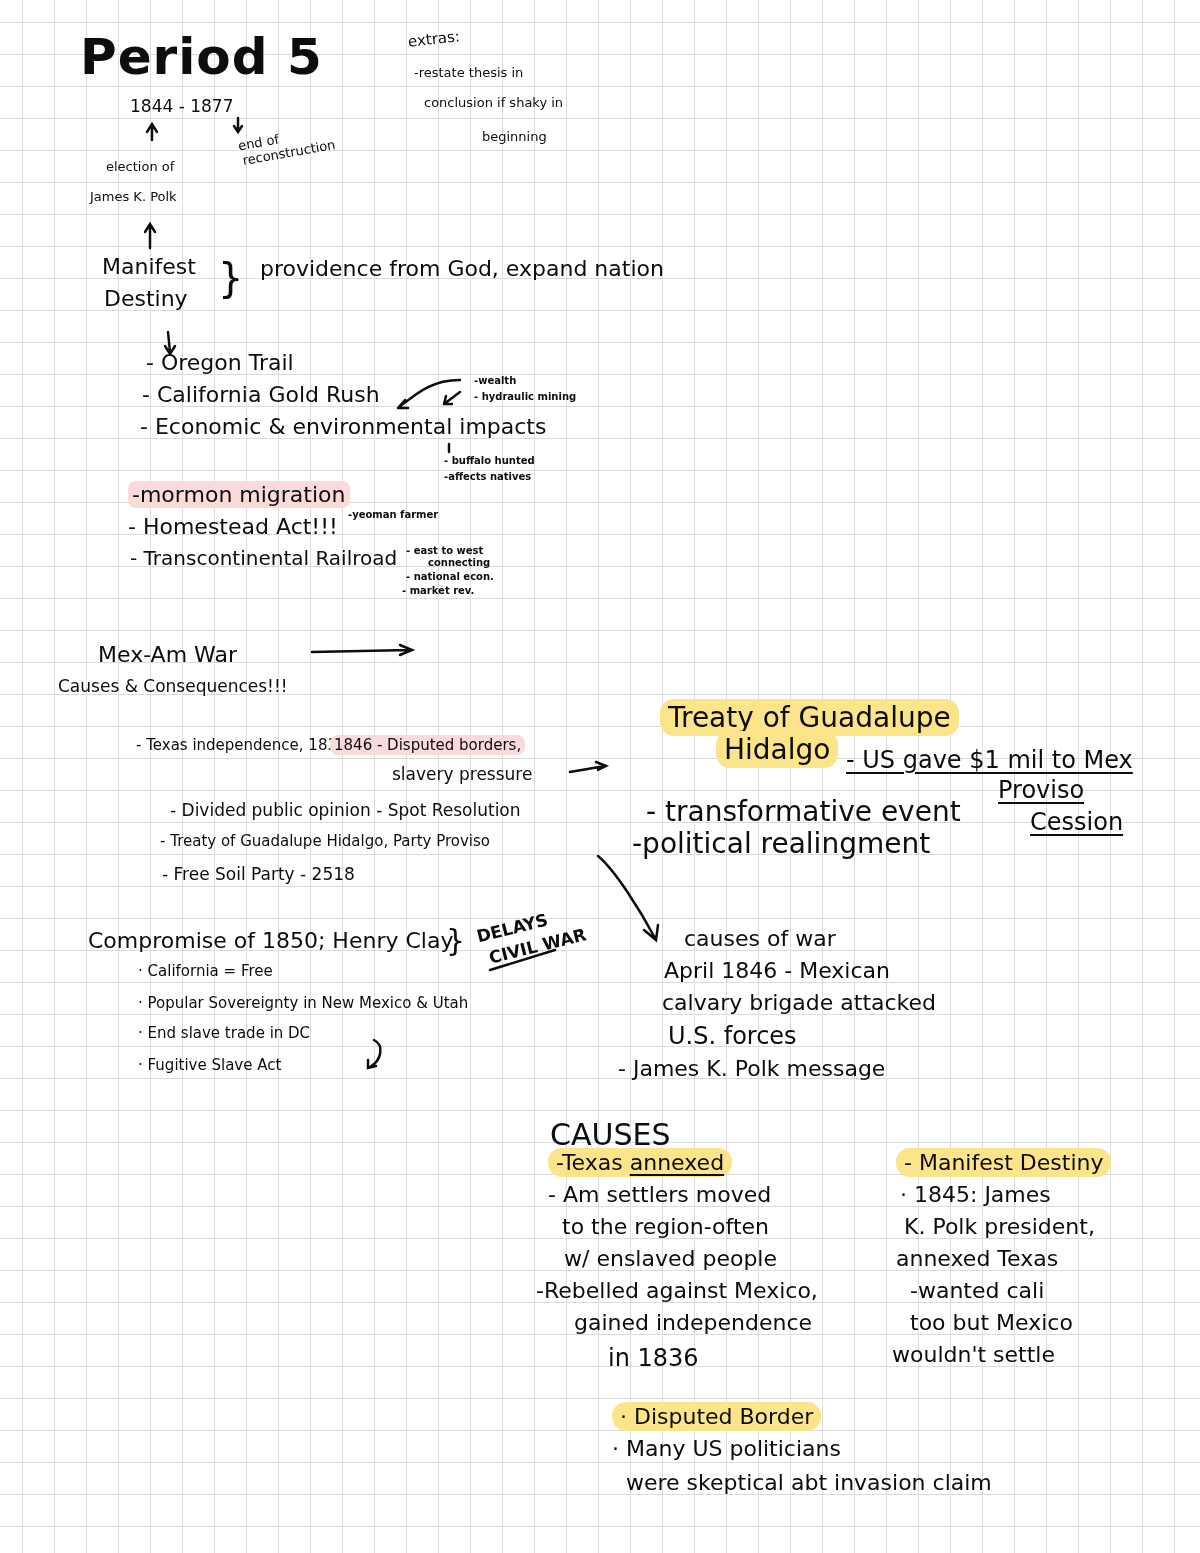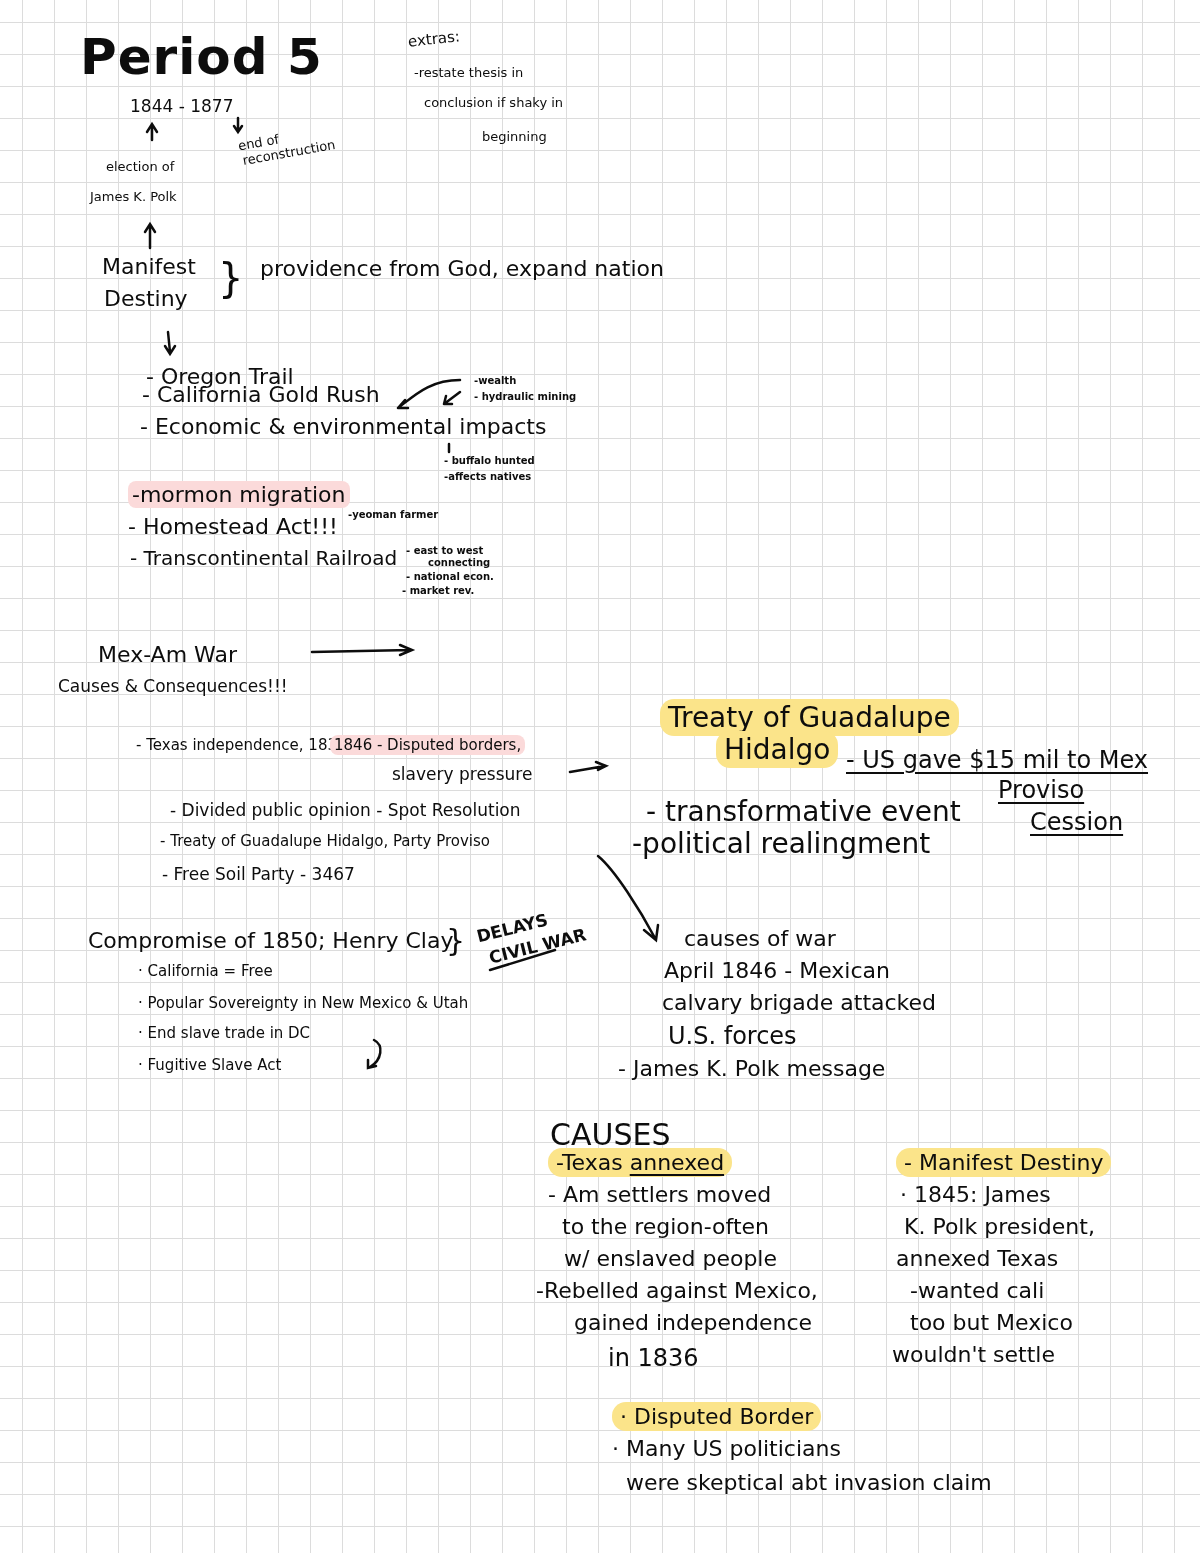--- a/index.html
+++ b/index.html
@@ -70,21 +70,21 @@
 <div class="t s15" style="left:408px;top:32px;transform:rotate(-6deg);">extras:</div>
 <div class="t s13" style="left:414px;top:66px;">-restate thesis in</div>
 <div class="t s13" style="left:424px;top:96px;">conclusion if shaky in</div>
 <div class="t s13" style="left:482px;top:130px;">beginning</div>
 
 <div class="t s22" style="left:102px;top:256px;">Manifest</div>
 <div class="t s22" style="left:104px;top:288px;">Destiny</div>
 <div class="t s28" style="left:218px;top:258px;font-size:40px;line-height:40px;">}</div>
 <div class="t s22" style="left:260px;top:258px;">providence from God, expand nation</div>
 
-<div class="t s22" style="left:146px;top:366px;text-align:right;">- Oregon Trail</div>
+<div class="t s22" style="left:146px;top:352px;text-align:right;">- Oregon Trail</div>
 <div class="t s22" style="left:142px;top:384px;">- California Gold Rush</div>
 <div class="t s22" style="left:140px;top:416px;">- Economic &amp; environmental impacts</div>
 <div class="t s10" style="left:474px;top:376px;">-wealth</div>
 <div class="t s10" style="left:474px;top:392px;">- hydraulic mining</div>
 <div class="t s10" style="left:444px;top:456px;">- buffalo hunted</div>
 <div class="t s10" style="left:444px;top:472px;">-affects natives</div>
 
 <div class="t s22" style="left:128px;top:484px;"><span class="hl-p">-mormon migration</span></div>
 <div class="t s22" style="left:128px;top:516px;">- Homestead Act!!!</div>
 <div class="t s22" style="left:130px;top:548px;font-size:20px;">- Transcontinental Railroad</div>
@@ -94,34 +94,34 @@
 <div class="t s10" style="left:406px;top:572px;">- national econ.</div>
 <div class="t s10" style="left:402px;top:586px;">- market rev.</div>
 
 <div class="t s22" style="left:98px;top:644px;">Mex-Am War</div>
 <div class="t s17" style="left:58px;top:678px;">Causes &amp; Consequences!!!</div>
 <div class="t s15" style="left:136px;top:738px;">- Texas independence, 1836 - Lone Star Republic</div>
 <div class="t s15" style="left:330px;top:738px;"><span class="hl-p">1846 - Disputed borders,</span></div>
 <div class="t s17" style="left:392px;top:766px;">slavery pressure</div>
 <div class="t s17" style="left:170px;top:802px;">- Divided public opinion - Spot Resolution</div>
 <div class="t s15" style="left:160px;top:834px;">- Treaty of Guadalupe Hidalgo, Party Proviso</div>
-<div class="t s17" style="left:162px;top:866px;">- Free Soil Party - 3467</div>
+<div class="t s17" style="left:162px;top:866px;">- Free Soil Party - 2518</div>
 
 <div class="t s22" style="left:88px;top:930px;">Compromise of 1850; Henry Clay</div>
 <div class="t s28" style="left:446px;top:926px;font-size:30px;">}</div>
 <div class="t s17" style="left:476px;top:920px;transform:rotate(-14deg);font-weight:bold;">DELAYS</div>
 <div class="t s17" style="left:488px;top:938px;transform:rotate(-14deg);font-weight:bold;">CIVIL WAR</div>
 <div class="t s15" style="left:138px;top:964px;">· <span>California = Free</span></div>
 <div class="t s15" style="left:138px;top:996px;">· <span>Popular Sovereignty in New Mexico &amp; Utah</span></div>
 <div class="t s15" style="left:138px;top:1026px;">· <span>End slave trade in DC</span></div>
 <div class="t s15" style="left:138px;top:1058px;">· <span>Fugitive Slave Act</span></div>
 
 <div class="t s28" style="left:660px;top:704px;"><span class="hl-y">Treaty of Guadalupe</span></div>
 <div class="t s28" style="left:716px;top:736px;"><span class="hl-y">Hidalgo</span></div>
-<div class="t s24 ul" style="left:846px;top:748px;">- US gave $15 mil to Mex</div>
+<div class="t s24 ul" style="left:846px;top:748px;">- US gave $1 mil to Mex</div>
 <div class="t s24 ul" style="left:998px;top:778px;">Proviso</div>
 <div class="t s24 ul" style="left:1030px;top:810px;">Cession</div>
 <div class="t s28" style="left:646px;top:798px;">- transformative event</div>
 <div class="t s28" style="left:632px;top:830px;">-political realingment</div>
 
 <div class="t s26" style="left:684px;top:928px;">causes of war</div>
 <div class="t s26" style="left:664px;top:960px;">April 1846 - Mexican</div>
 <div class="t s26" style="left:662px;top:992px;">calvary brigade attacked</div>
 <div class="t s24" style="left:668px;top:1024px;">U.S. forces</div>
 <div class="t s26" style="left:618px;top:1058px;">- James K. Polk message</div>

